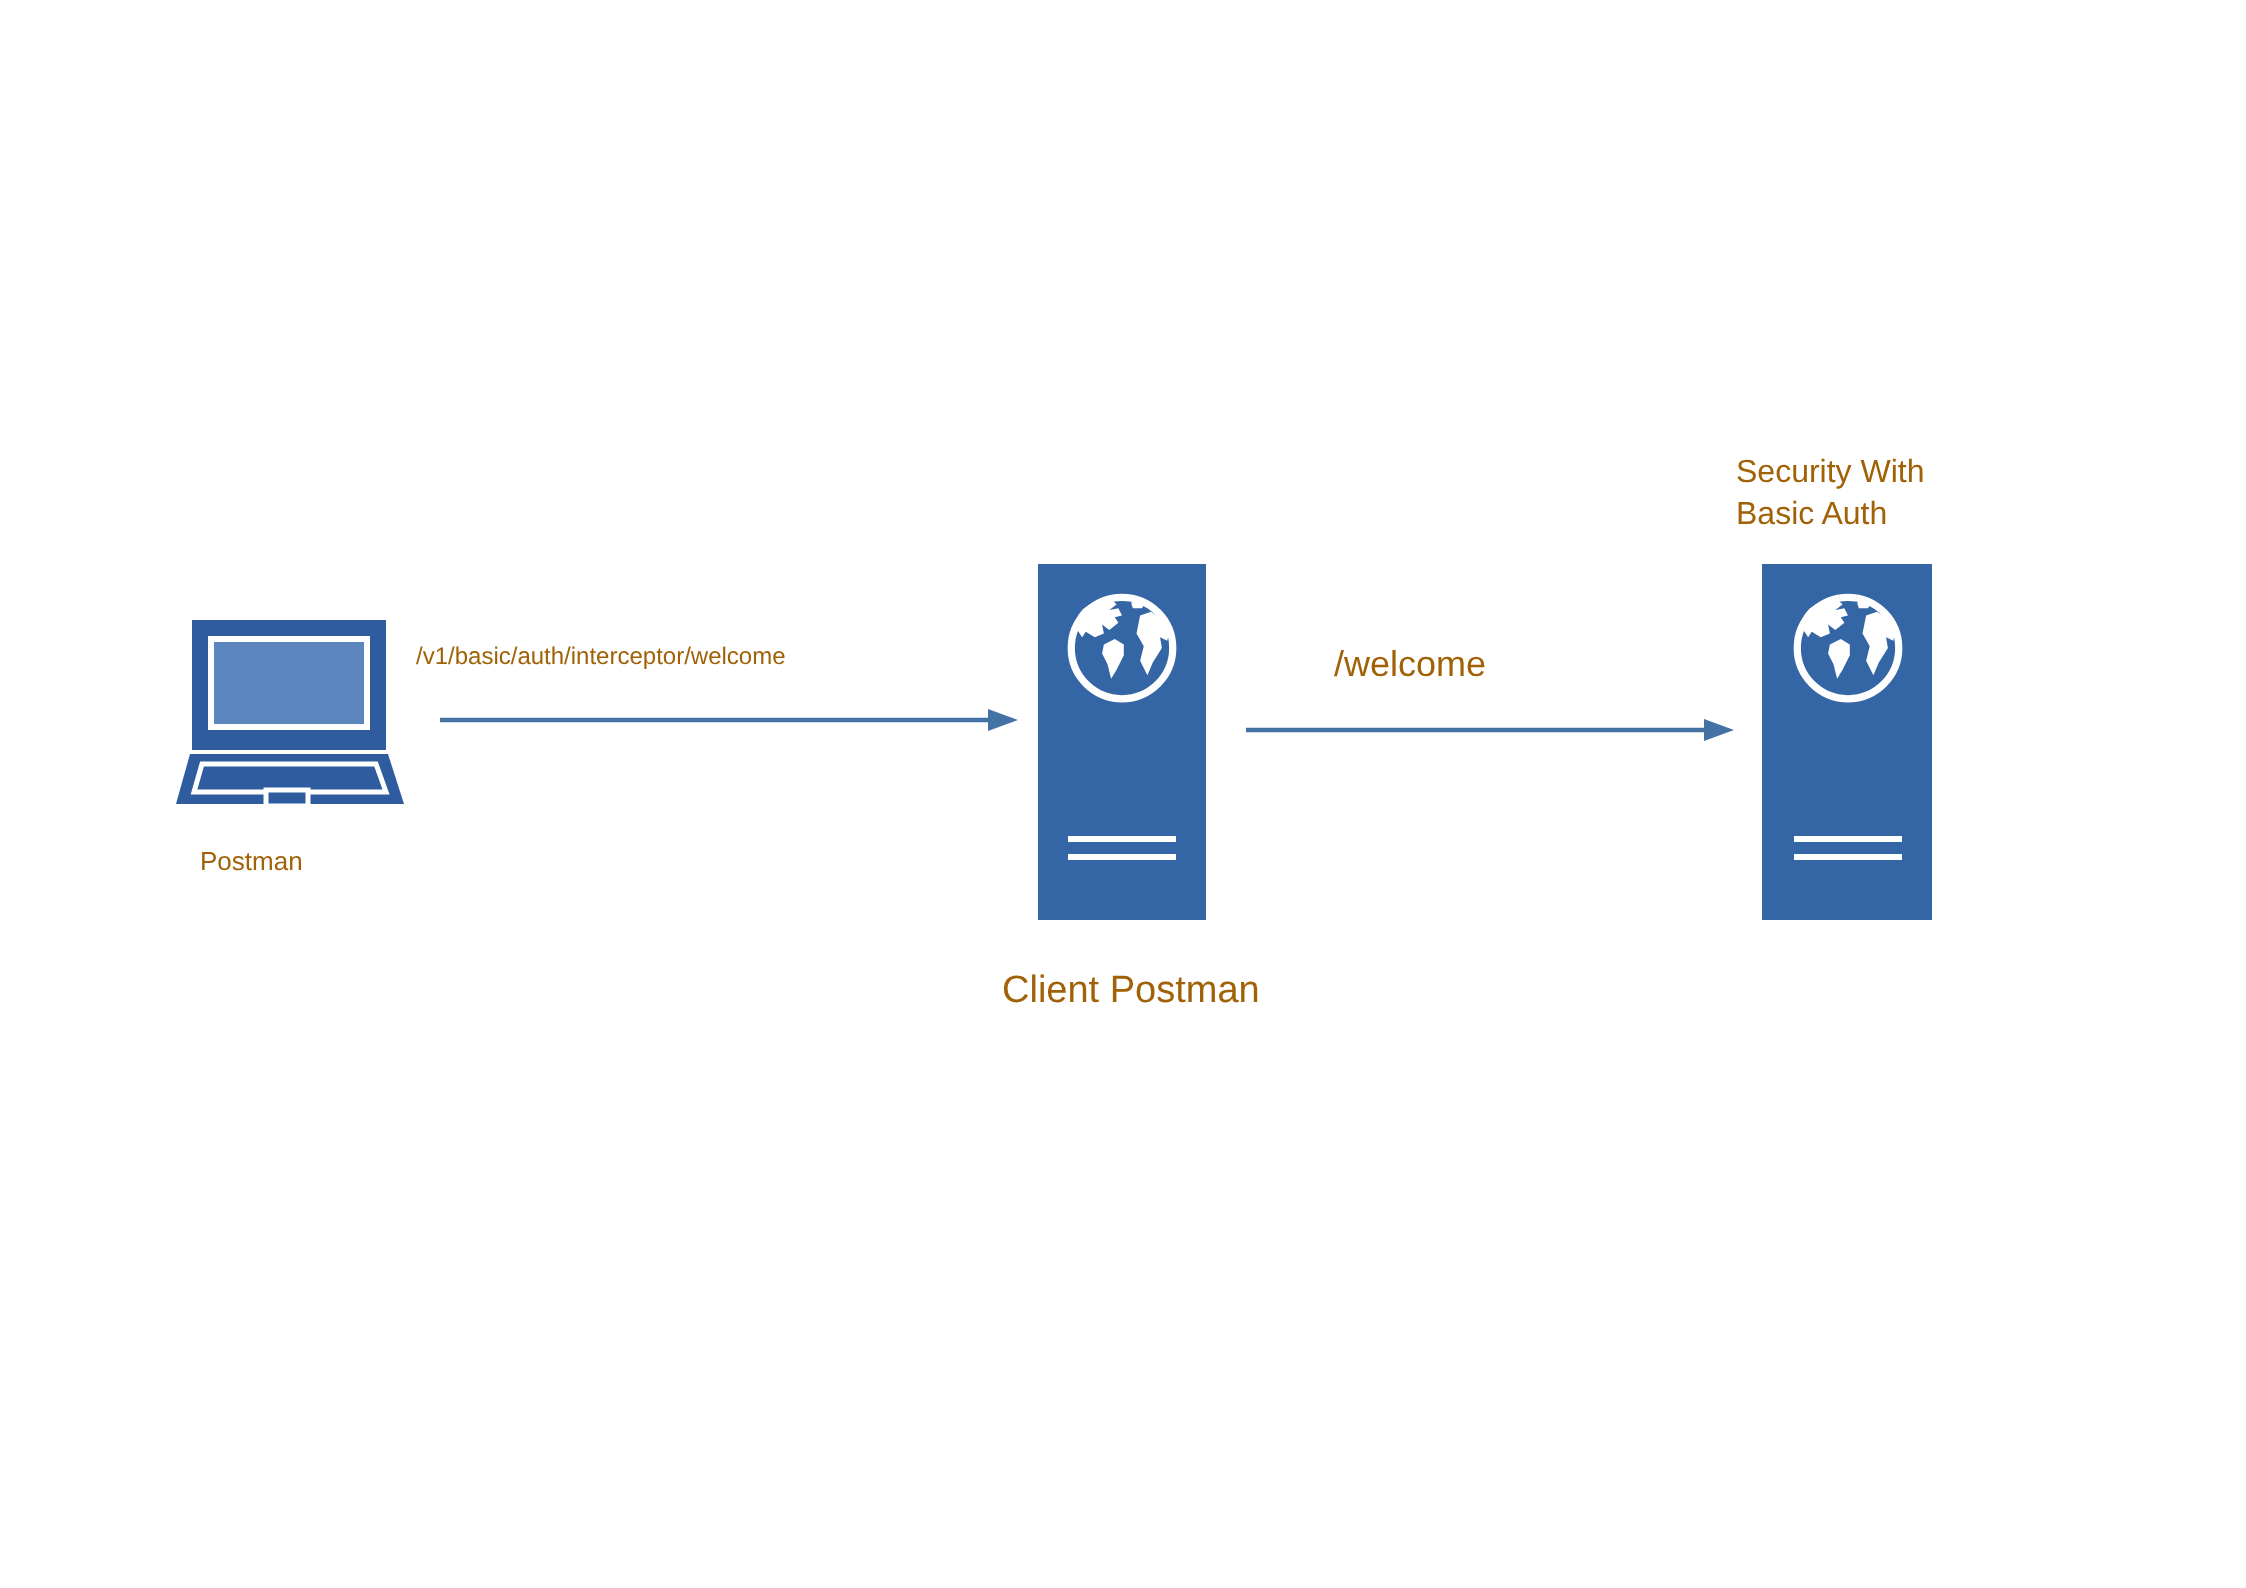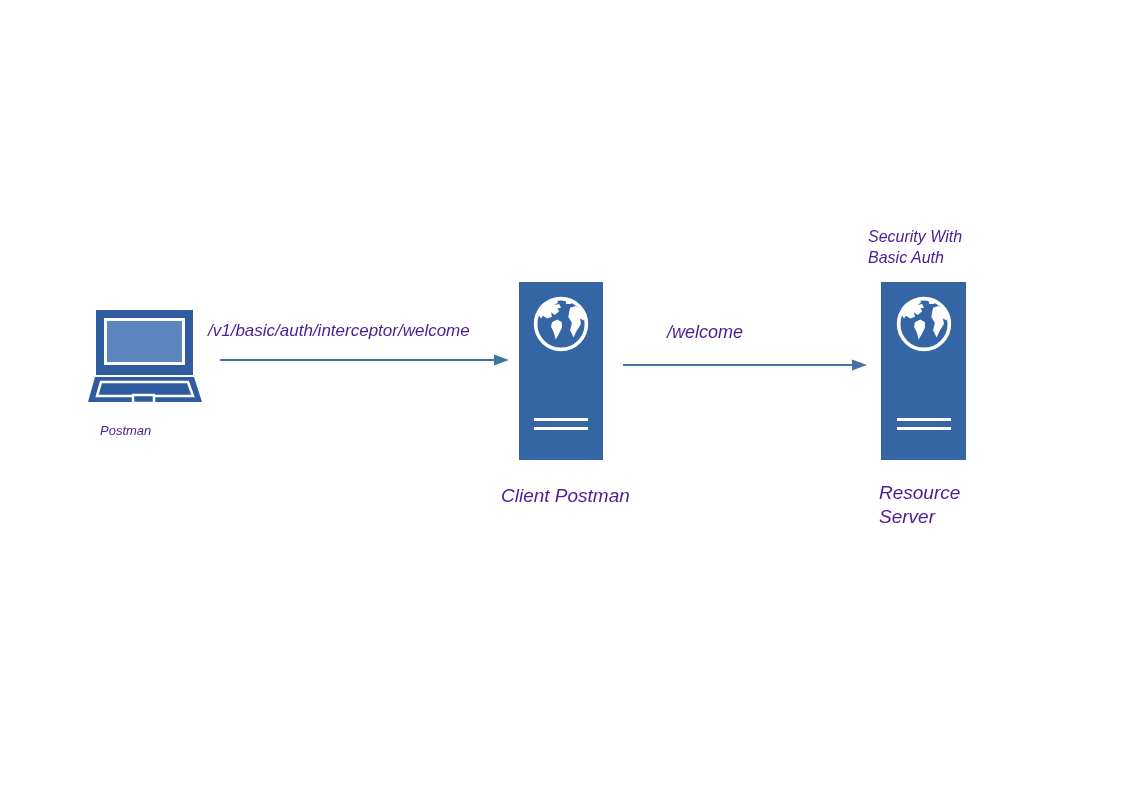--- a/index.html
+++ b/index.html
@@ -33,23 +33,23 @@
   .server-stripes { position: absolute; left: 50%; transform: translateX(-50%); bottom: 30px; width: 54px; }
   .server-stripes .stripe { height: 3px; background: #ffffff; margin-bottom: 6px; }
   .server-stripes .stripe:last-child { margin-bottom: 0; }
 
   
   .arrow-svg { height: 20px; }
   .arrow1 { left: 216px; top: 350px; width: 298px; }
   .arrow2 { left: 619px; top: 355px; width: 252px; }
 
   
-  .lbl { position: absolute; color: #4c1d95; font-style: italic; }
+  .lbl { position: absolute; color: #a16207; }
   .lbl-postman      { left: 100px; top: 423px; font-size: 13px; }
-  .lbl-edge1        { left: 208px; top: 321px; font-size: 17px; }
+  .lbl-edge1        { left: 208px; top: 321px; font-size: 12px; }
   .lbl-edge2        { left: 667px; top: 322px; font-size: 18px; }
   .lbl-client       { left: 501px; top: 485px; font-size: 19px; }
   .lbl-annotation   { left: 868px; top: 226px; font-size: 16px; line-height: 21px; width: 120px; }
   .lbl-resource     { left: 879px; top: 481px; font-size: 19px; line-height: 24px; width: 100px; }
 </style>
 </head>
 <body>
 
 <div class="canvas">
 
@@ -109,15 +109,14 @@
       <path d="M6 20 Q7 12 14 8 Q19 5 26 5 L29 8 25 11 30 10 32 14 28 15 30 18 25 22 21 19 22 24 17 26 12 23 10 26 6 20 Z" fill="#FFFFFF"></path>
       <path d="M22 30 L28 27 33 30 33 36 29 44 26 49 24 41 21 35 Z" fill="#FFFFFF"></path>
       <path d="M37 7 L41 5 45 7 43 10 38 10 Z" fill="#FFFFFF"></path>
       <path d="M42 14 L48 12 54 16 58 23 57 28 53 26 54 32 49 40 46 47 42 39 44 31 40 24 Z" fill="#FFFFFF"></path>
     </svg>
     <div class="server-stripes">
       <div class="stripe"></div>
       <div class="stripe"></div>
     </div>
   </div>
-  <div class="lbl lbl-resource">Resource Server</div>
 
 </div>
 
 </body></html>

